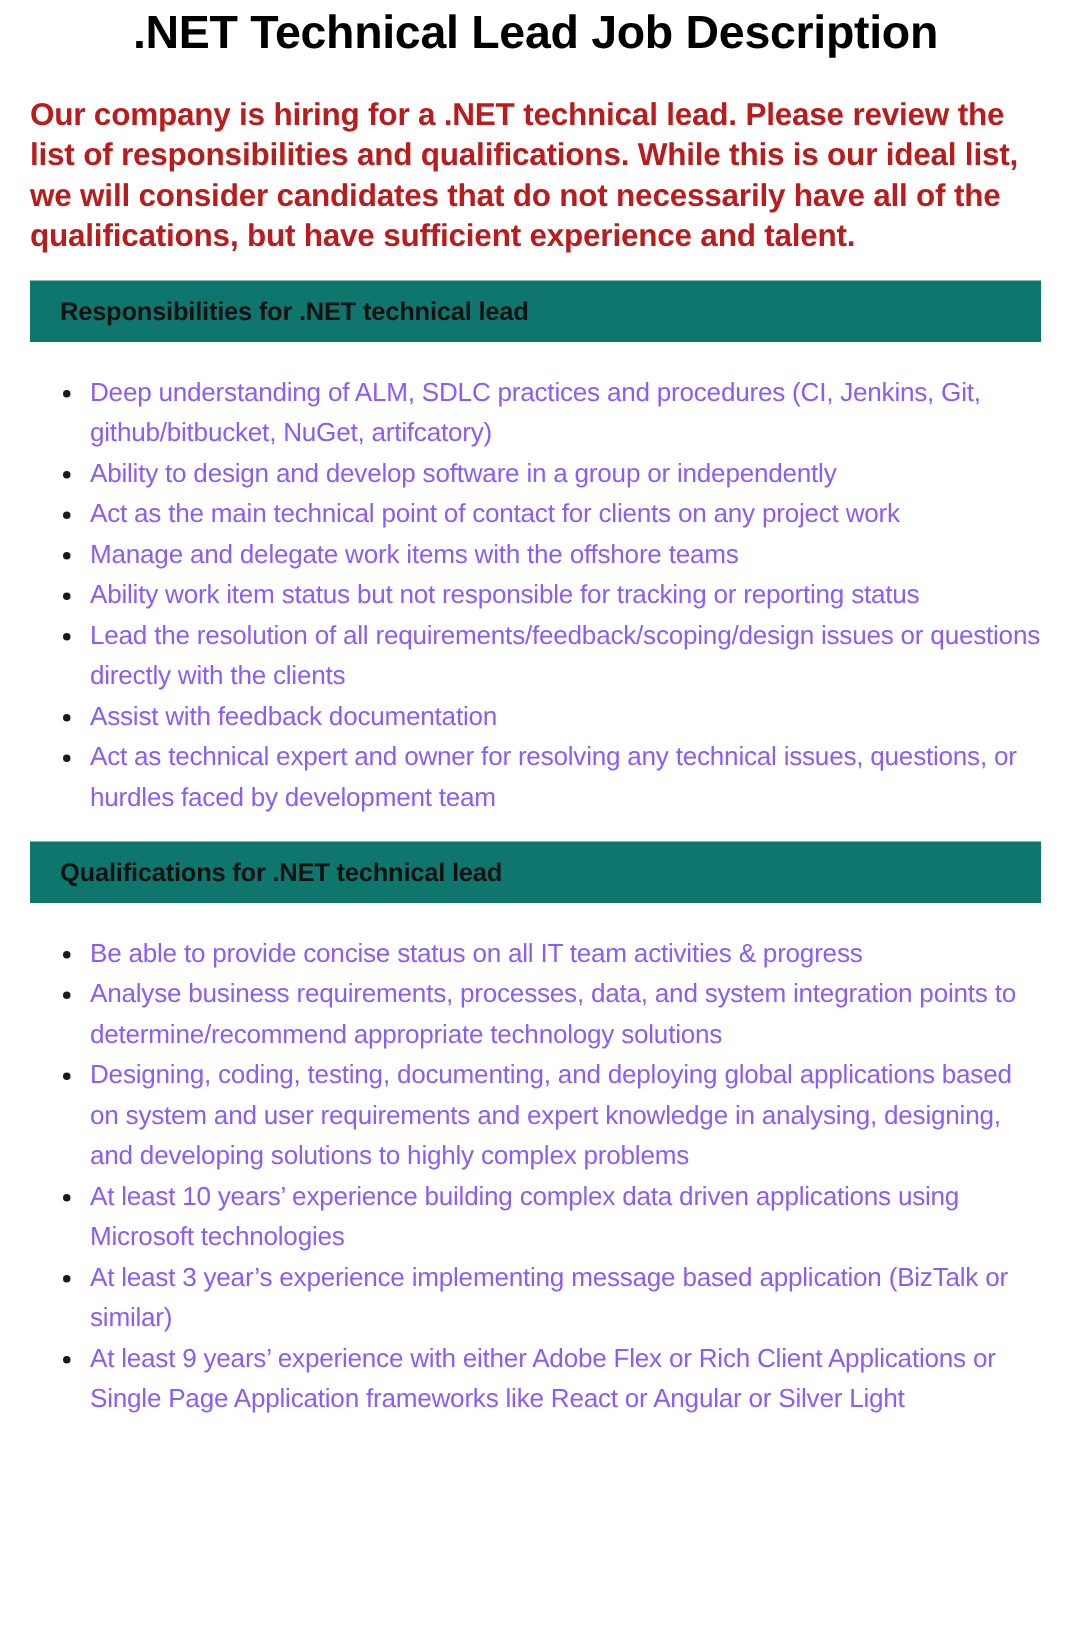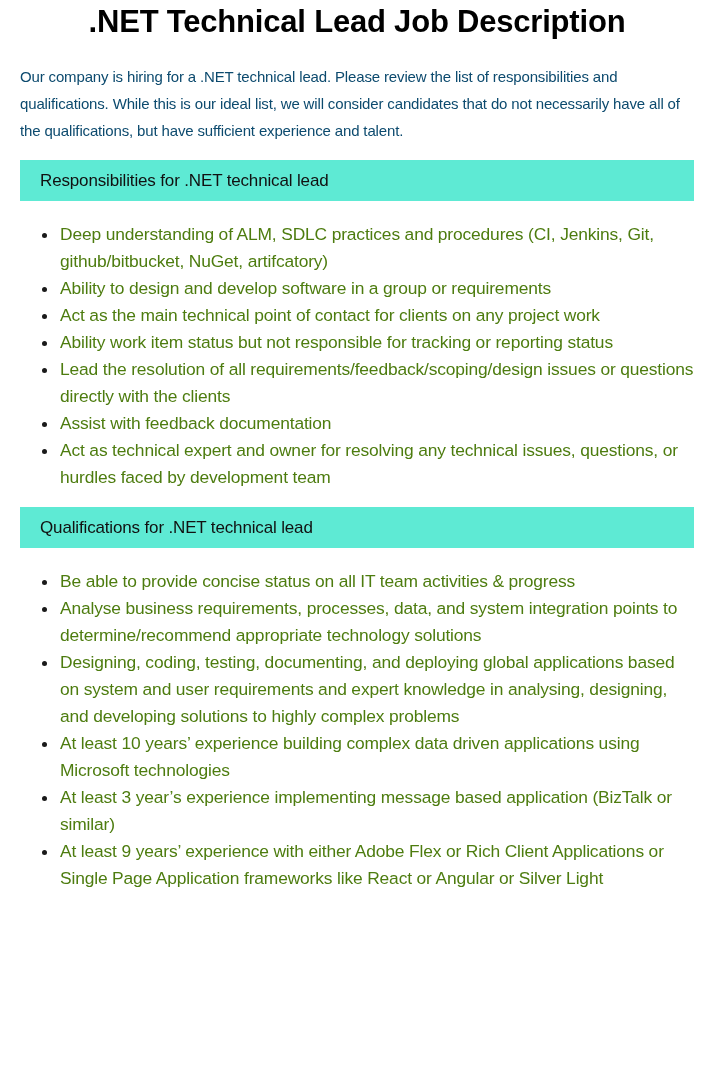--- a/index.html
+++ b/index.html
@@ -25,49 +25,50 @@
       height: 44px;
       font-size: 31px;
       font-weight: bold;
       text-align: center;
       letter-spacing: -0.2px;
       line-height: 38px;
       color: #000000;
     }
     p.intro {
       margin: 16px 0 0 0;
-      font-size: 15px;
+      font-size: 21px;
       line-height: 27px;
       letter-spacing: -0.15px;
-      color: #0c4a6e;
+      color: #b91c1c;
+      font-weight: bold;
     }
     .section-header {
       margin-top: 16px;
-      background: #5eead4;
+      background: #0f766e;
       height: 41px;
       width: 674px;
       box-sizing: border-box;
       padding-left: 20px;
       font-size: 17px;
-      font-weight: normal;
+      font-weight: bold;
       line-height: 41px;
       letter-spacing: -0.15px;
       color: #111111;
     }
     ul.items {
       margin: 20px 0 0 0;
       padding: 0 0 0 40px;
       list-style: none;
     }
     ul.items li {
       position: relative;
       font-size: 17.4px;
       line-height: 27px;
       letter-spacing: -0.15px;
-      color: #4d7c0f;
+      color: #8b5cf6;
     }
     ul.items li::before {
       content: "";
       position: absolute;
       left: -18px;
       top: 12px;
       width: 5px;
       height: 5px;
       border-radius: 50%;
       background: #1a1a1a;
@@ -76,22 +77,23 @@
 </head>
 <body>
 
 <div class="page">
   <h1 class="title">.NET Technical Lead Job Description</h1>
   <p class="intro">Our company is hiring for a .NET technical lead. Please review the list of responsibilities and qualifications. While this is our ideal list, we will consider candidates that do not necessarily have all of the qualifications, but have sufficient experience and talent.</p>
 
   <div class="section-header">Responsibilities for .NET technical lead</div>
   <ul class="items">
     <li>Deep understanding of ALM, SDLC practices and procedures (CI, Jenkins, Git, github/bitbucket, NuGet, artifcatory)</li>
-    <li>Ability to design and develop software in a group or requirements</li>
+    <li>Ability to design and develop software in a group or independently</li>
     <li>Act as the main technical point of contact for clients on any project work</li>
+    <li>Manage and delegate work items with the offshore teams</li>
     <li>Ability work item status but not responsible for tracking or reporting status</li>
     <li>Lead the resolution of all requirements/feedback/scoping/design issues or questions directly with the clients</li>
     <li>Assist with feedback documentation</li>
     <li>Act as technical expert and owner for resolving any technical issues, questions, or hurdles faced by development team</li>
   </ul>
 
   <div class="section-header">Qualifications for .NET technical lead</div>
   <ul class="items">
     <li>Be able to provide concise status on all IT team activities &amp; progress</li>
     <li>Analyse business requirements, processes, data, and system integration points to determine/recommend appropriate technology solutions</li>

